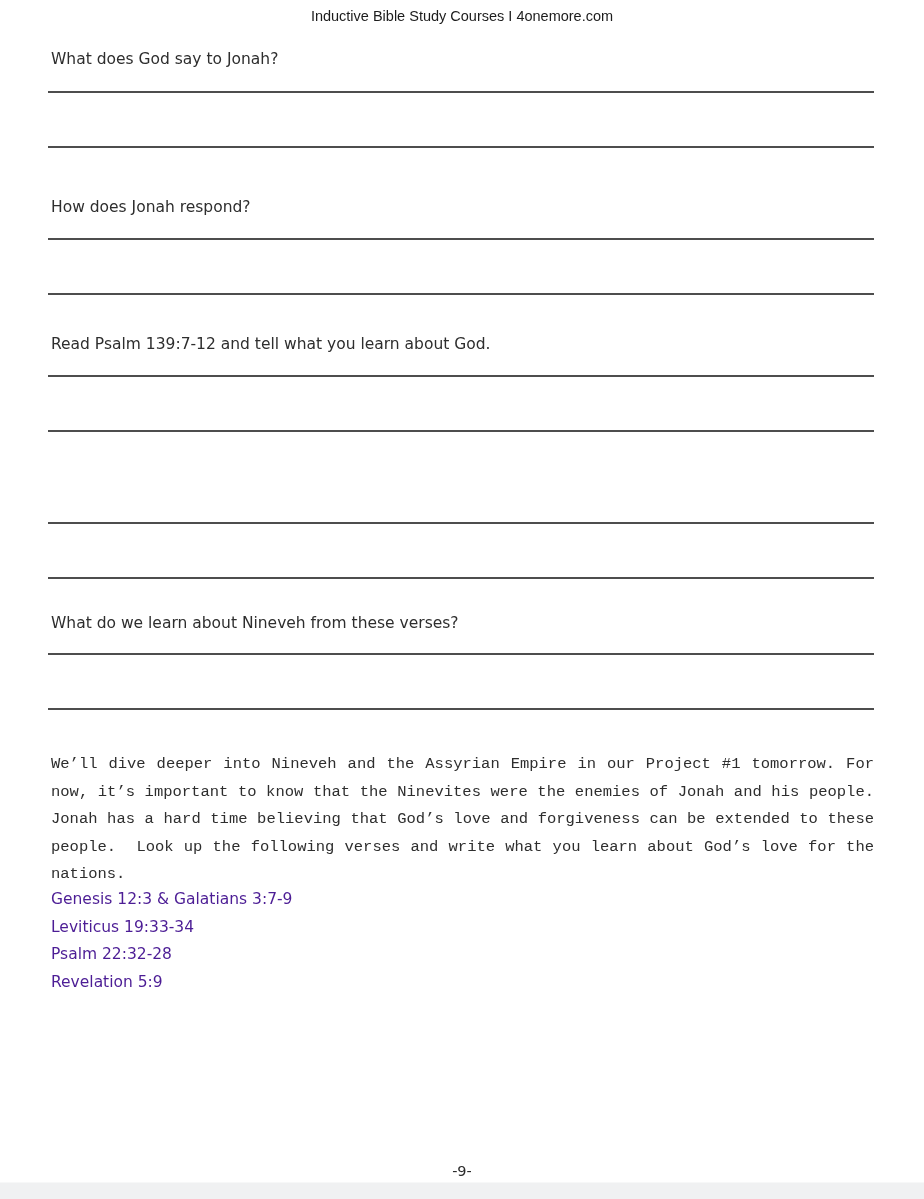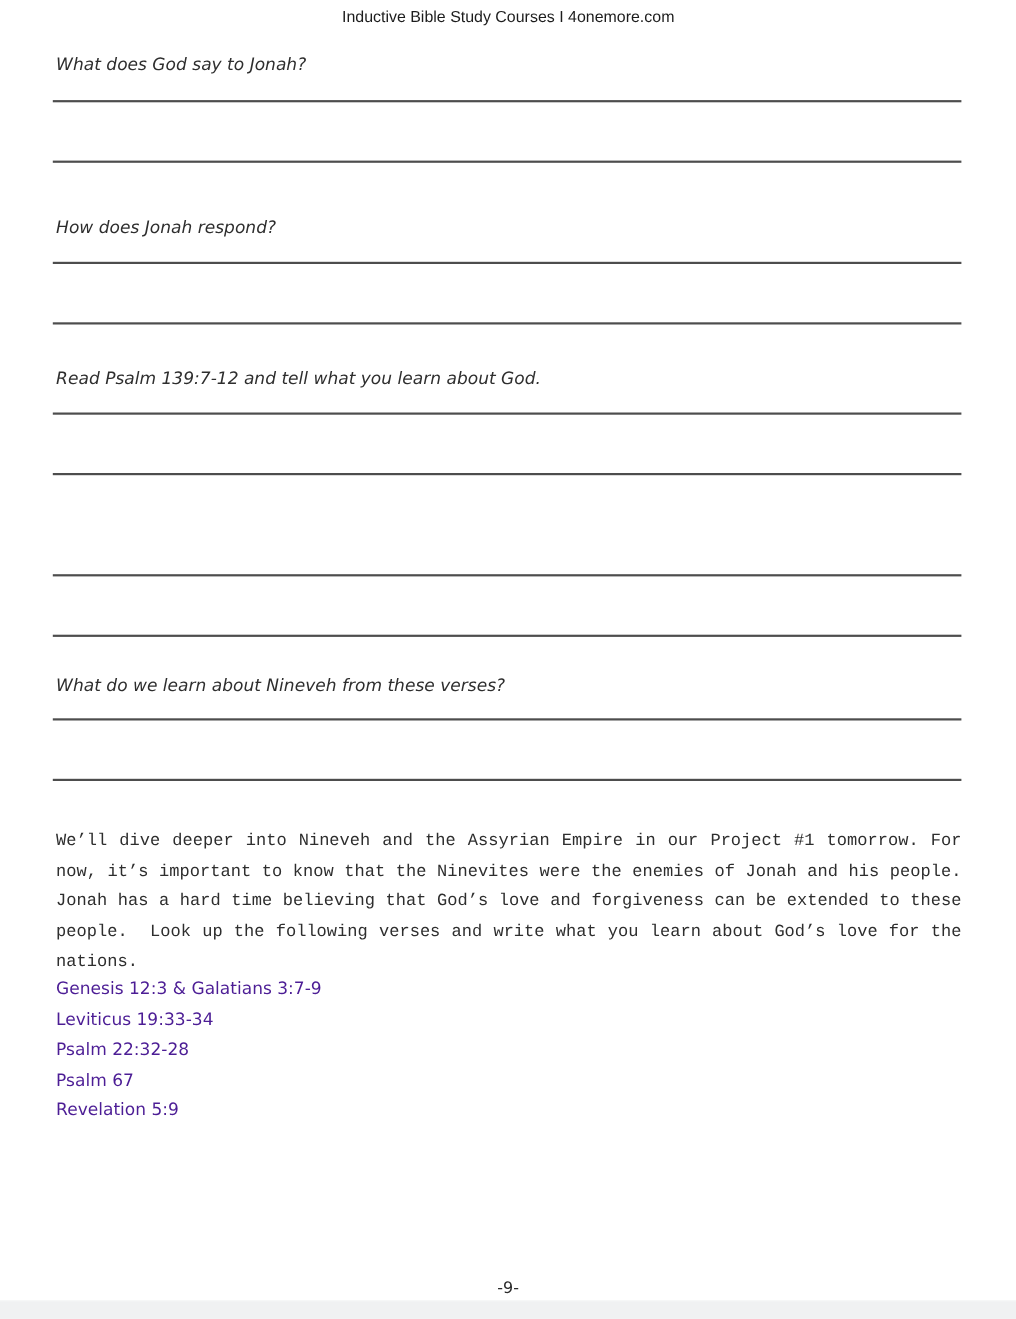--- a/index.html
+++ b/index.html
@@ -25,21 +25,20 @@
     white-space: pre-wrap;
   }
   .question {
     position: absolute;
     left: 51px;
     width: 830px;
     font-size: 15.5px;
     line-height: 20px;
     white-space: pre-wrap;
     color: #2e2e2e;
-    font-style: italic;
   }
   .rule {
     position: absolute;
     left: 48px;
     width: 826px;
     height: 2px;
     background: #4d4d4d;
   }
   .paragraph {
     position: absolute;
@@ -106,21 +105,20 @@
   <p class="question" style="top:613px">What do we learn about Nineveh from these verses?</p>
   <div class="rule" style="top:653px"></div>
   <div class="rule" style="top:708px"></div>
 
   <p class="paragraph">We’ll dive deeper into Nineveh and the Assyrian Empire in our Project #1 tomorrow. For now, it’s important to know that the Ninevites were the enemies of Jonah and his people.  Jonah has a hard time believing that God’s love and forgiveness can be extended to these people.  Look up the following verses and write what you learn about God’s love for the nations.</p>
 
   <div class="verses">
     <div>Genesis 12:3 &amp; Galatians 3:7-9</div>
     <div>Leviticus 19:33-34</div>
     <div>Psalm 22:32-28</div>
-    <div>Psalm 67</div>
     <div>Revelation 5:9</div>
   </div>
 
   <div class="footer">-9-</div>
 
   <div class="viewer-strip"></div>
 
 </div>
 
 </body></html>

